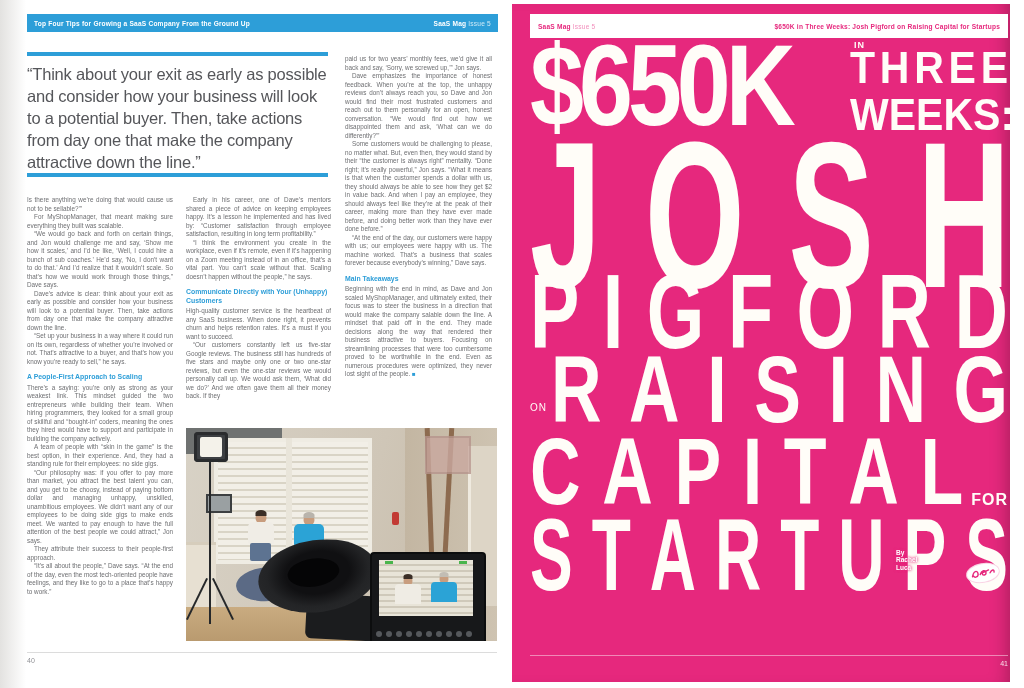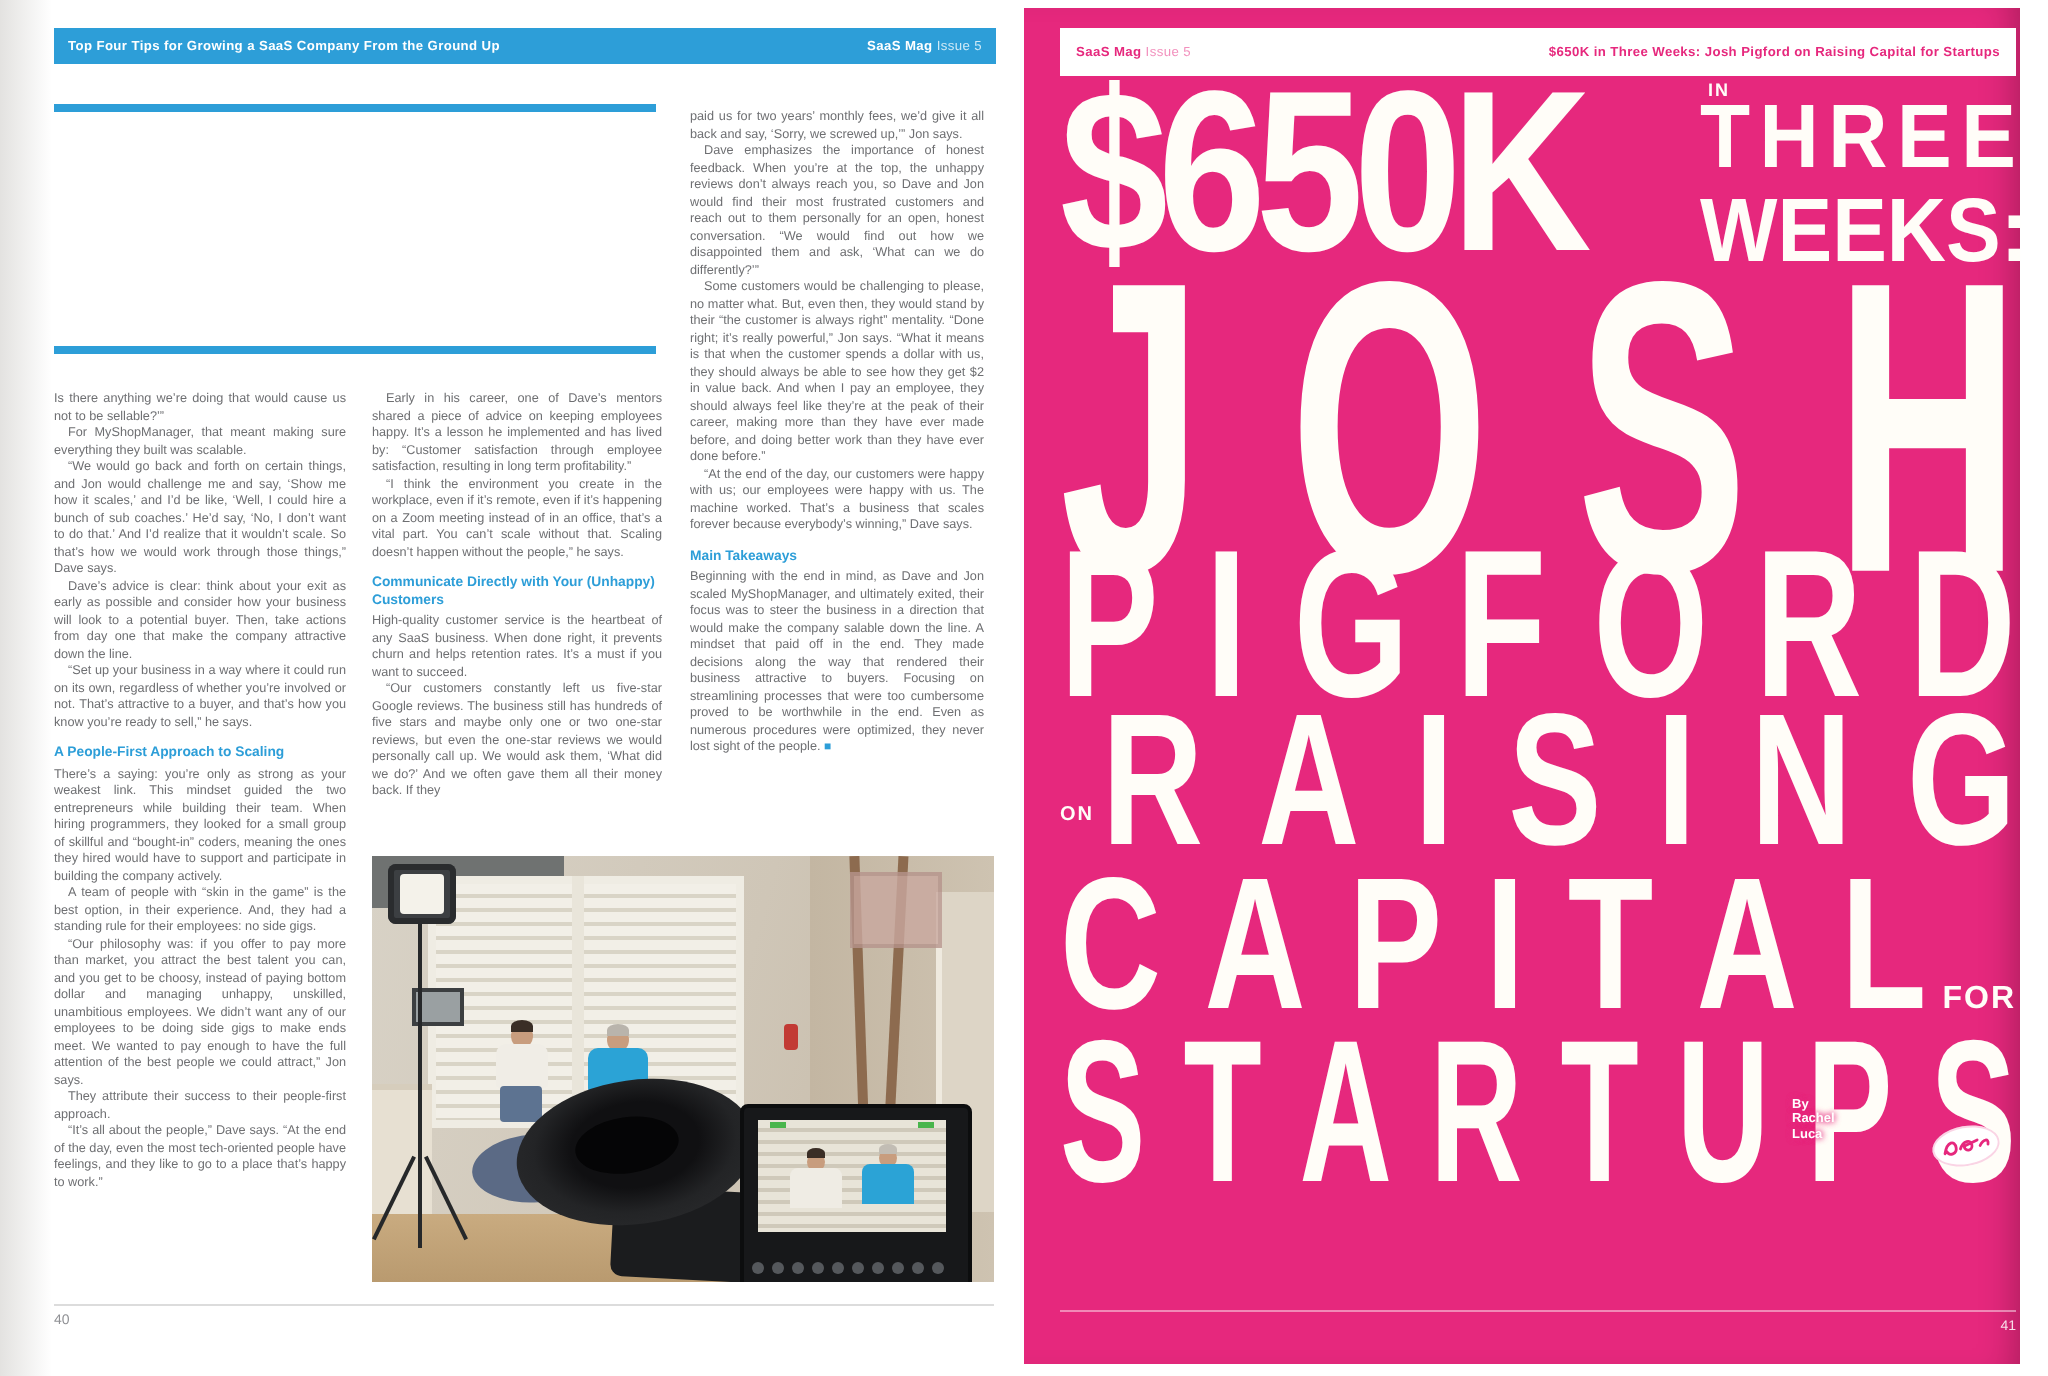--- a/index.html
+++ b/index.html
@@ -81,21 +81,21 @@
     margin-top:-12px;letter-spacing:-5px;}
   .l1 .right-blk{margin-left:auto;width:158px;display:flex;flex-direction:column;align-items:flex-end;}
   .l1 .in{font-size:9px;font-weight:bold;align-self:flex-start;margin-left:4px;letter-spacing:1px;}
   .l1 .tw{width:158px;font-size:41px;transform:scaleY(1.1);margin-top:-4px;}
   .l1 .tw2{margin-top:6px;}
   .l2{height:160px;}
   .l2 .stretch{font-size:128px;transform:scaleY(1.62);margin-top:-24px;letter-spacing:-2px;}
   .l3{height:93px;}
   .l3 .stretch{font-size:74px;transform:scaleY(1.42);margin-top:-12px;}
   .l4{height:82px;display:flex;}
-  .l4 .on{font-size:10px;font-weight:bold;align-self:center;margin:26px 4px 0 0;letter-spacing:1px;}
+  .l4 .on{font-size:10px;font-weight:normal;align-self:center;margin:26px 4px 0 0;letter-spacing:1px;}
   .l4 .stretch{font-size:70px;transform:scaleY(1.34);margin-top:-10px;flex:1;}
   .l5{height:80px;display:flex;}
   .l5 .stretch{font-size:70px;transform:scaleY(1.34);margin-top:-10px;flex:1;}
   .l5 .for{font-size:16px;font-weight:bold;align-self:flex-end;margin:0 0 6px 8px;letter-spacing:1px;text-align:center;}
   .l6{height:92px;}
   .l6 .stretch{font-size:64px;transform:scaleY(1.58);margin-top:-10px;}
   .byline{position:absolute;left:366px;top:44px;font-size:6.5px;font-weight:bold;line-height:1.15;color:#fff;
     text-shadow:0 0 3px #e6287d,0 0 3px #e6287d;}
   .siglogo{position:absolute;left:436px;top:58px;width:34px;height:20px;background:#fff;border-radius:50%;
     transform:rotate(-10deg);box-shadow:0 0 0 1px rgba(230,40,125,.2) inset;}
@@ -107,20 +107,21 @@
 <body>
 
 <div id="canvas">
 
   <div class="hdr-bar">
     <span class="t">Top Four Tips for Growing a SaaS Company From the Ground Up</span>
     <span class="t brand"><b>SaaS Mag</b>&nbsp;<i>Issue 5</i></span>
   </div>
 
   <div class="rule-blue" style="top:52px"></div>
+  <div class="pull-quote">“Think about your exit as early as possible and consider how your business will look to a potential buyer. Then, take actions from day one that make the company attractive down the line.”</div>
   <div class="rule-blue" style="top:173px"></div>
 
   <div class="col" style="left:27px;top:196px;width:146px;">
     <p>Is there anything we’re doing that would cause us not to be sellable?’”</p>
     <p class="ind">For MyShopManager, that meant making sure everything they built was scalable.</p>
     <p class="ind">“We would go back and forth on certain things, and Jon would challenge me and say, ‘Show me how it scales,’ and I’d be like, ‘Well, I could hire a bunch of sub coaches.’ He’d say, ‘No, I don’t want to do that.’ And I’d realize that it wouldn’t scale. So that’s how we would work through those things,” Dave says.</p>
     <p class="ind">Dave’s advice is clear: think about your exit as early as possible and consider how your business will look to a potential buyer. Then, take actions from day one that make the company attractive down the line.</p>
     <p class="ind">“Set up your business in a way where it could run on its own, regardless of whether you’re involved or not. That’s attractive to a buyer, and that’s how you know you’re ready to sell,” he says.</p>
     <div class="subhead">A People-First Approach to Scaling</div>
     <p>There’s a saying: you’re only as strong as your weakest link. This mindset guided the two entrepreneurs while building their team. When hiring programmers, they looked for a small group of skillful and “bought-in” coders, meaning the ones they hired would have to support and participate in building the company actively.</p>

